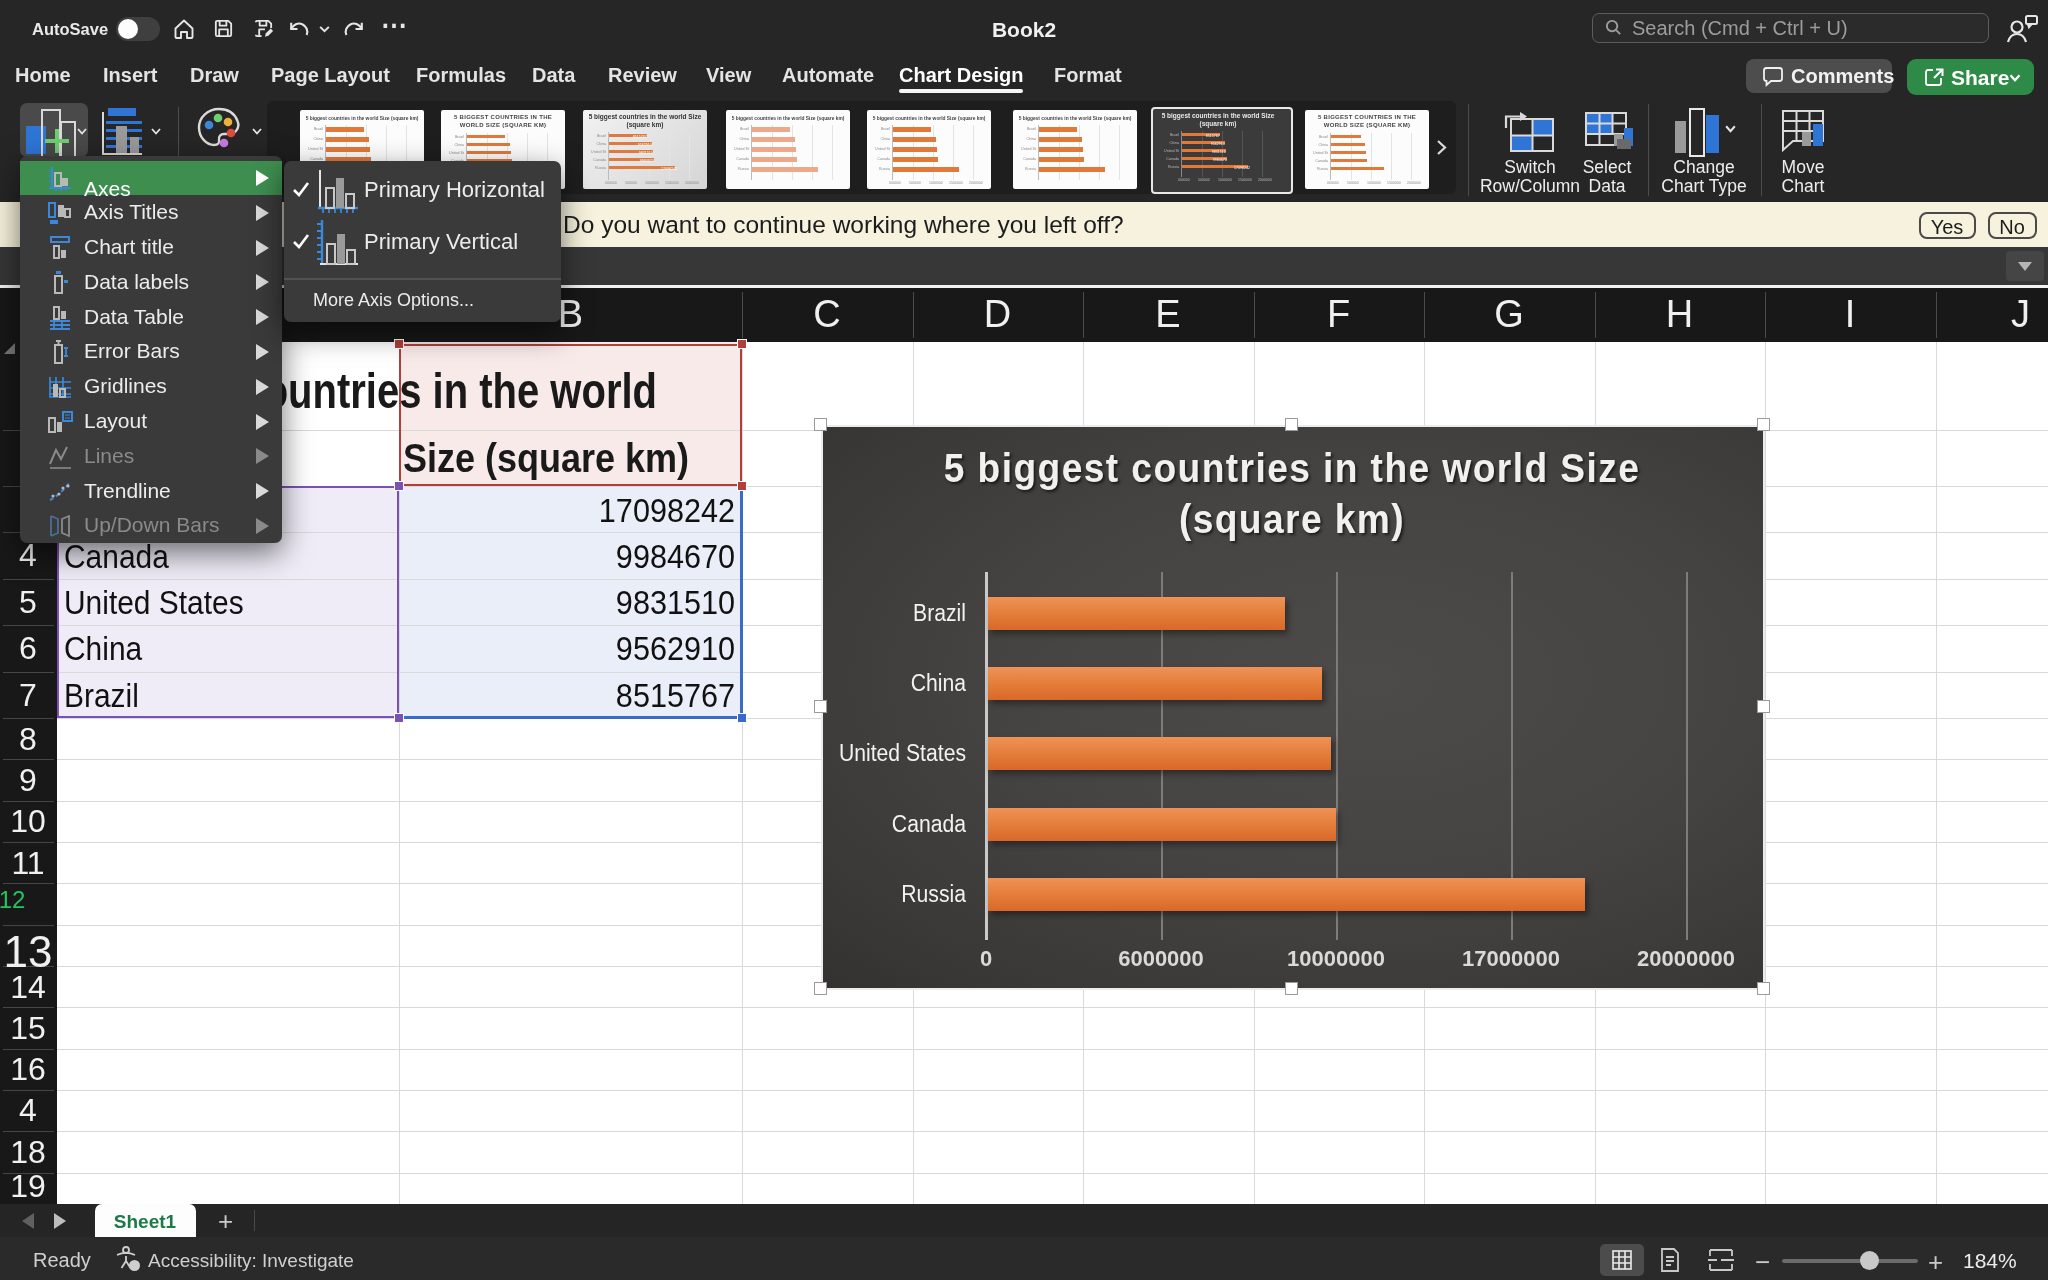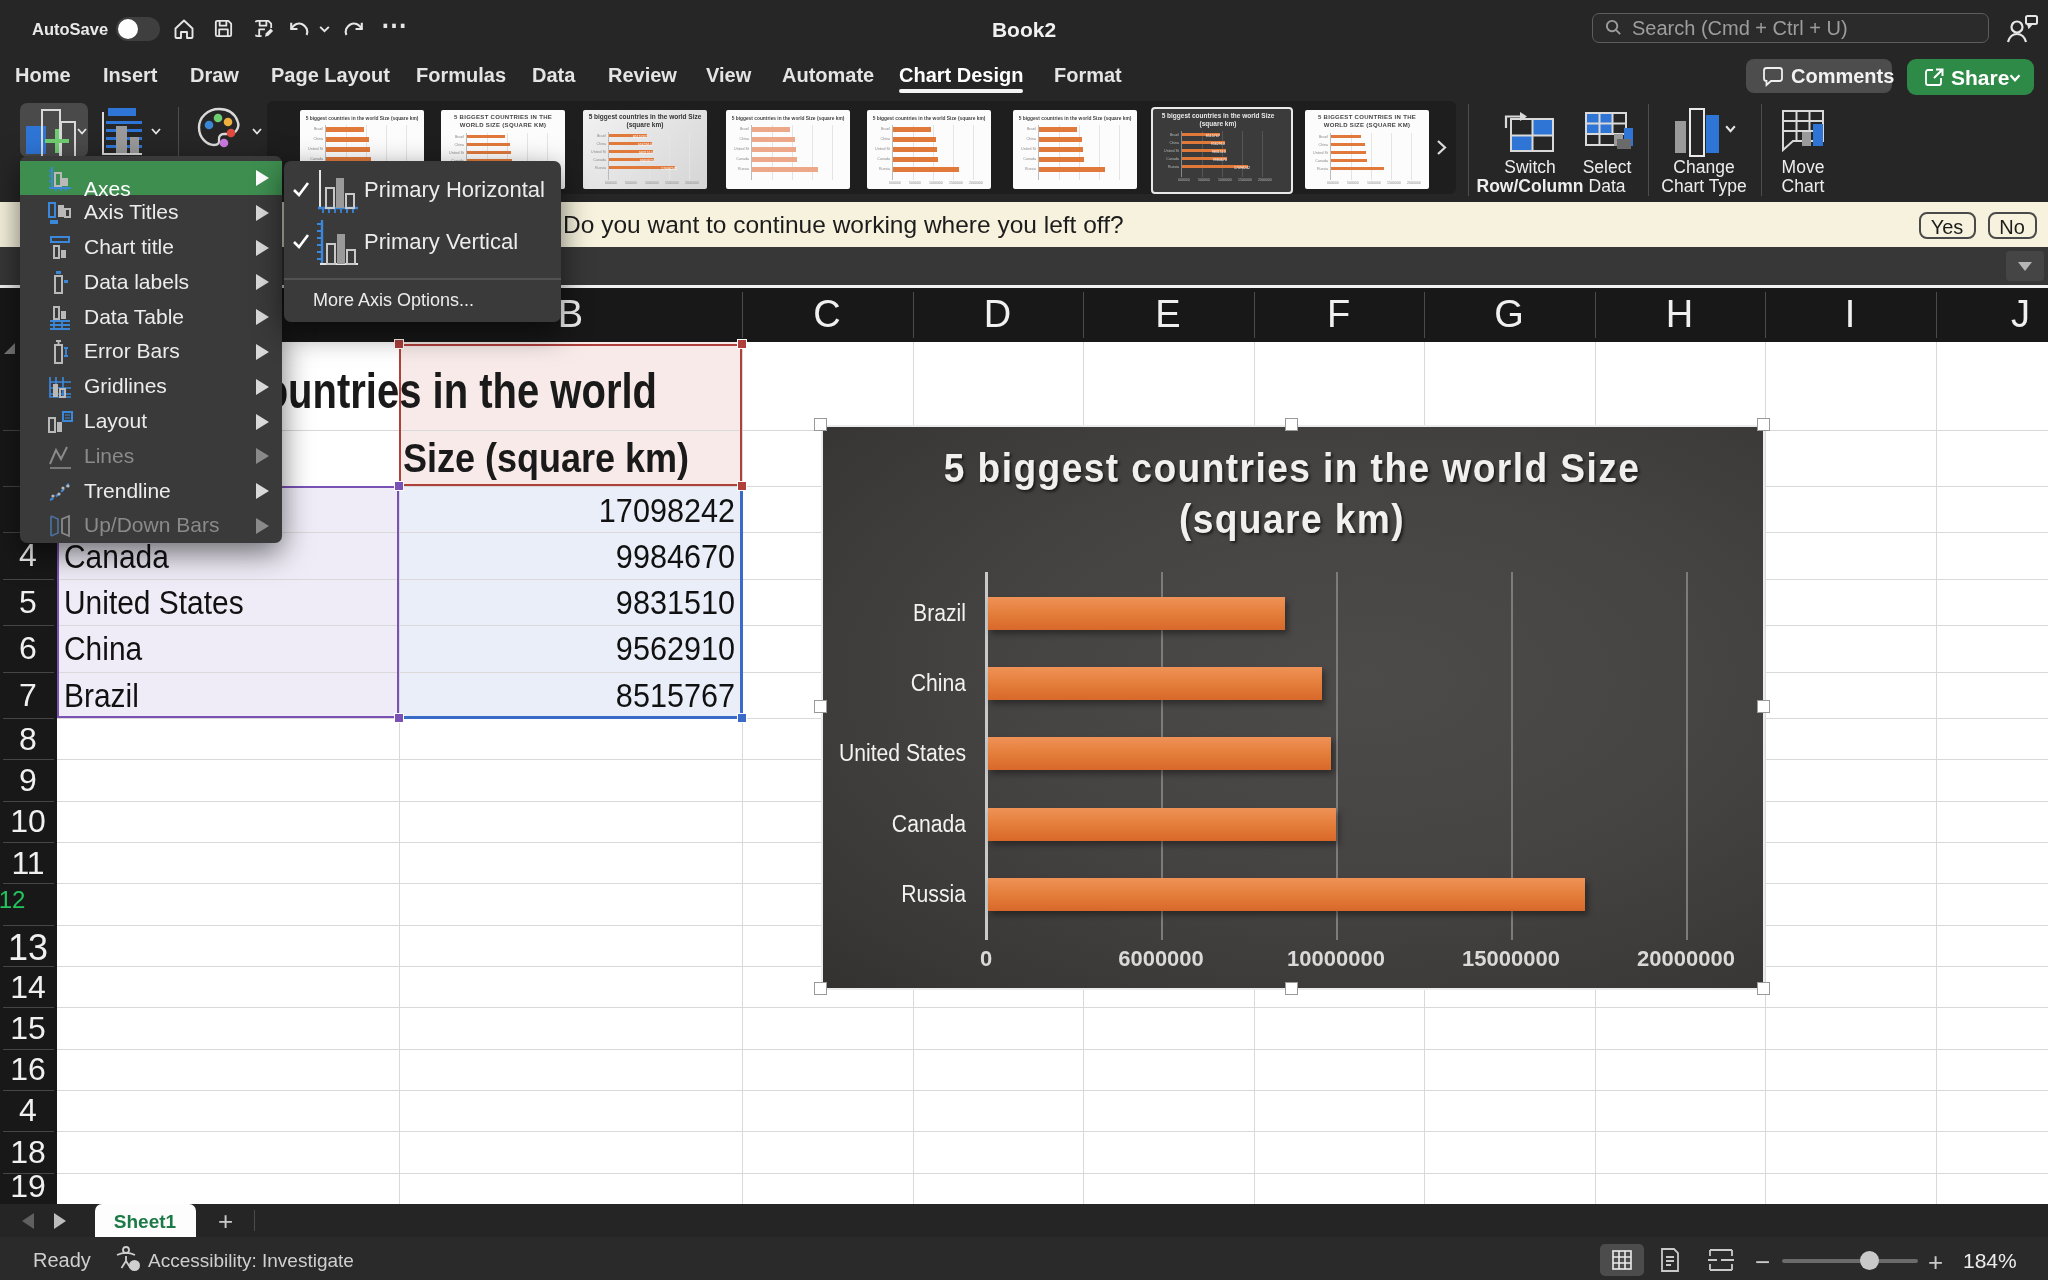--- a/index.html
+++ b/index.html
@@ -293,21 +293,21 @@
 <div class="a" style="left:1761px;top:104px;width:1px;height:92px;background:#4d4d4d"></div>
 <svg style="left:1504px;top:110px" width="52" height="44" viewBox="0 0 52 44" fill="none">
     <rect x="7" y="9" width="42" height="32" stroke="#d9d9d9" stroke-width="2"></rect>
     <rect x="29" y="10" width="19" height="15" fill="#2e75d6"></rect>
     <rect x="8" y="26" width="20" height="14" fill="#2e75d6"></rect>
     <path d="M7 25.5h42M28.5 9v32" stroke="#d9d9d9" stroke-width="2"></path>
     <path d="M2 18V6.5h14" stroke="#d9d9d9" stroke-width="2.2"></path>
     <path d="M16 2l7 4.5-7 4.5z" fill="#d9d9d9"></path>
   </svg>
 <div class="t" style="left:1530px;top:157px;transform:translateX(-50%);font-size:17.5px;font-weight:500;color:#ededed">Switch</div>
-<div class="t" style="left:1530px;top:176px;transform:translateX(-50%);font-size:17.5px;font-weight:700;color:#ededed">Row/Column</div>
+<div class="t" style="left:1530px;top:176px;transform:translateX(-50%);font-size:17.5px;font-weight:400;color:#ededed">Row/Column</div>
 <svg style="left:1584px;top:110px" width="50" height="44" viewBox="0 0 50 44" fill="none">
     <rect x="2" y="3" width="40" height="32" stroke="#d9d9d9" stroke-width="2"></rect>
     <rect x="3" y="4" width="25" height="19" fill="#2e75d6"></rect>
     <path d="M2 13.5h40M2 24h40M15.5 3v32M28.5 3v21" stroke="#d9d9d9" stroke-width="2"></path>
     <rect x="30" y="24" width="9" height="12" fill="#9a9a9a"></rect>
     <rect x="40" y="18" width="9" height="18" fill="#2e75d6"></rect>
     <rect x="33" y="29" width="14" height="10" fill="#6a6a6a"></rect>
   </svg>
 <div class="t" style="left:1607px;top:157px;transform:translateX(-50%);font-size:17.5px;font-weight:500;color:#ededed">Select</div>
 <div class="t" style="left:1607px;top:176px;transform:translateX(-50%);font-size:17.5px;font-weight:500;color:#ededed">Data</div>
@@ -376,21 +376,21 @@
 <div class="a" style="left:3px;top:1214.0px;width:51px;height:1px;background:#454545"></div>
 <div class="t" style="left:28px;top:537px;transform:translateX(-50%);font-size:32px;color:#f0f0f0">4</div>
 <div class="t" style="left:28px;top:583.5px;transform:translateX(-50%);font-size:32px;color:#f0f0f0">5</div>
 <div class="t" style="left:28px;top:630px;transform:translateX(-50%);font-size:32px;color:#f0f0f0">6</div>
 <div class="t" style="left:28px;top:676.5px;transform:translateX(-50%);font-size:32px;color:#f0f0f0">7</div>
 <div class="t" style="left:28px;top:720.6px;transform:translateX(-50%);font-size:32px;color:#f0f0f0">8</div>
 <div class="t" style="left:28px;top:762px;transform:translateX(-50%);font-size:32px;color:#f0f0f0">9</div>
 <div class="t" style="left:28px;top:803.2px;transform:translateX(-50%);font-size:32px;color:#f0f0f0">10</div>
 <div class="t" style="left:28px;top:844.5px;transform:translateX(-50%);font-size:32px;color:#f0f0f0">11</div>
 <div class="t" style="left:12px;top:885.9px;transform:translateX(-50%);font-size:24px;color:#22c55e">12</div>
-<div class="t" style="left:28px;top:927.2px;transform:translateX(-50%);font-size:36px;color:#f0f0f0">13</div>
+<div class="t" style="left:28px;top:927.2px;transform:translateX(-50%);font-size:44px;color:#f0f0f0">13</div>
 <div class="t" style="left:28px;top:968.5px;transform:translateX(-50%);font-size:32px;color:#f0f0f0">14</div>
 <div class="t" style="left:28px;top:1009.8px;transform:translateX(-50%);font-size:32px;color:#f0f0f0">15</div>
 <div class="t" style="left:28px;top:1051px;transform:translateX(-50%);font-size:32px;color:#f0f0f0">16</div>
 <div class="t" style="left:28px;top:1092.4px;transform:translateX(-50%);font-size:32px;color:#f0f0f0">4</div>
 <div class="t" style="left:28px;top:1133.7px;transform:translateX(-50%);font-size:32px;color:#f0f0f0">18</div>
 <div class="t" style="left:28px;top:1168px;transform:translateX(-50%);font-size:32px;color:#f0f0f0">19</div>
 <div class="a" style="left:4px;top:343px;width:0;height:0;border-left:11px solid transparent;border-bottom:11px solid #7a7a7a"></div>
 <div class="a" style="left:57px;top:342px;width:1991px;height:862px;background:#fff"></div>
 <div class="a" style="left:399px;top:342px;width:343px;height:144px;background:#f7eae8"></div>
 <div class="a" style="left:57px;top:486px;width:342px;height:232px;background:#efecf7"></div>
@@ -458,21 +458,21 @@
 <div class="a" style="left:988px;top:808px;width:348px;height:33px;background:linear-gradient(180deg,#ef9257 0%,#e37c38 55%,#d8682a 100%);box-shadow:3px 4px 6px rgba(0,0,0,.38)"></div>
 <div class="a" style="left:988px;top:878px;width:597px;height:33px;background:linear-gradient(180deg,#ef9257 0%,#e37c38 55%,#d8682a 100%);box-shadow:3px 4px 6px rgba(0,0,0,.38)"></div>
 <div class="t" style="left:966px;top:599.5px;transform:translateX(-100%) scaleX(.92);transform-origin:100% 50%;font-size:23px;color:#f2f2f2">Brazil</div>
 <div class="t" style="left:966px;top:669.5px;transform:translateX(-100%) scaleX(.92);transform-origin:100% 50%;font-size:23px;color:#f2f2f2">China</div>
 <div class="t" style="left:966px;top:740px;transform:translateX(-100%) scaleX(.92);transform-origin:100% 50%;font-size:23px;color:#f2f2f2">United States</div>
 <div class="t" style="left:966px;top:810.5px;transform:translateX(-100%) scaleX(.92);transform-origin:100% 50%;font-size:23px;color:#f2f2f2">Canada</div>
 <div class="t" style="left:966px;top:880.5px;transform:translateX(-100%) scaleX(.92);transform-origin:100% 50%;font-size:23px;color:#f2f2f2">Russia</div>
 <div class="t" style="left:986px;top:946px;transform:translateX(-50%);font-size:22px;font-weight:700;color:#d9d9d9">0</div>
 <div class="t" style="left:1161px;top:946px;transform:translateX(-50%);font-size:22px;font-weight:700;color:#d9d9d9">6000000</div>
 <div class="t" style="left:1336px;top:946px;transform:translateX(-50%);font-size:22px;font-weight:700;color:#d9d9d9">10000000</div>
-<div class="t" style="left:1511px;top:946px;transform:translateX(-50%);font-size:22px;font-weight:700;color:#d9d9d9">15000000</div>
+<div class="t" style="left:1511px;top:946px;transform:translateX(-50%);font-size:22px;font-weight:700;color:#d9d9d9">17000000</div>
 <div class="t" style="left:1686px;top:946px;transform:translateX(-50%);font-size:22px;font-weight:700;color:#d9d9d9">20000000</div>
 <div class="a" style="left:814px;top:418px;width:13px;height:13px;background:#fff;border:1px solid #9a9a9a;box-sizing:border-box"></div>
 <div class="a" style="left:1285px;top:418px;width:13px;height:13px;background:#fff;border:1px solid #9a9a9a;box-sizing:border-box"></div>
 <div class="a" style="left:1757px;top:418px;width:13px;height:13px;background:#fff;border:1px solid #9a9a9a;box-sizing:border-box"></div>
 <div class="a" style="left:814px;top:700px;width:13px;height:13px;background:#fff;border:1px solid #9a9a9a;box-sizing:border-box"></div>
 <div class="a" style="left:1757px;top:700px;width:13px;height:13px;background:#fff;border:1px solid #9a9a9a;box-sizing:border-box"></div>
 <div class="a" style="left:814px;top:982px;width:13px;height:13px;background:#fff;border:1px solid #9a9a9a;box-sizing:border-box"></div>
 <div class="a" style="left:1285px;top:982px;width:13px;height:13px;background:#fff;border:1px solid #9a9a9a;box-sizing:border-box"></div>
 <div class="a" style="left:1757px;top:982px;width:13px;height:13px;background:#fff;border:1px solid #9a9a9a;box-sizing:border-box"></div>
 <div class="a" style="left:0;top:1204px;width:2048px;height:33px;background:#252525"></div>

